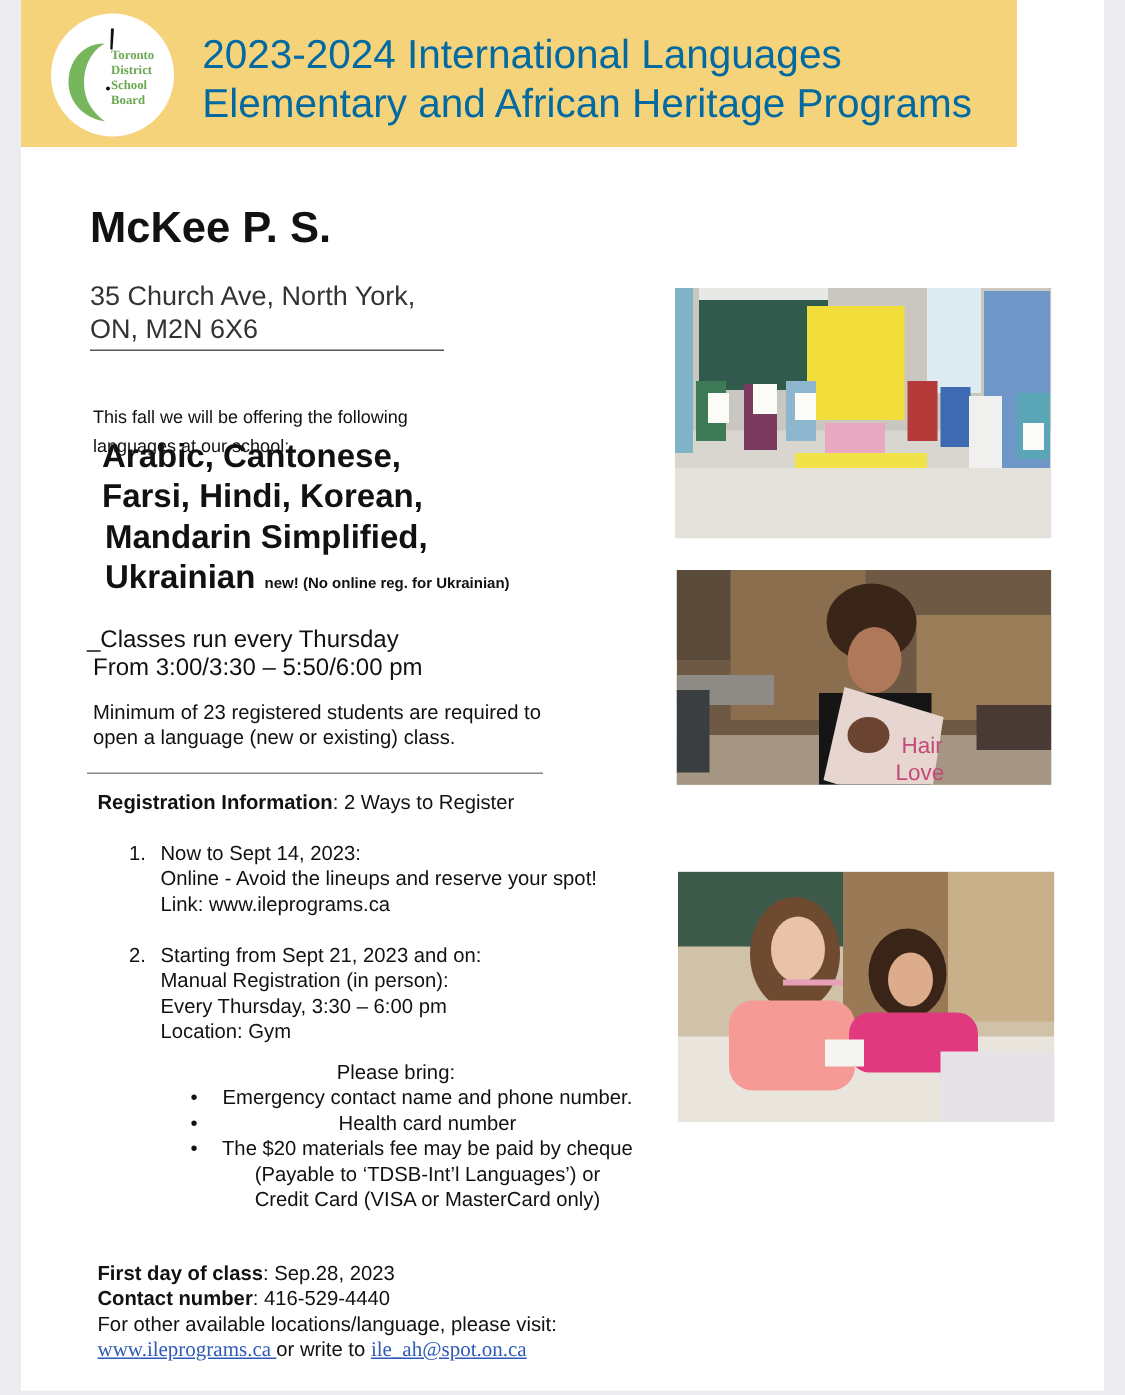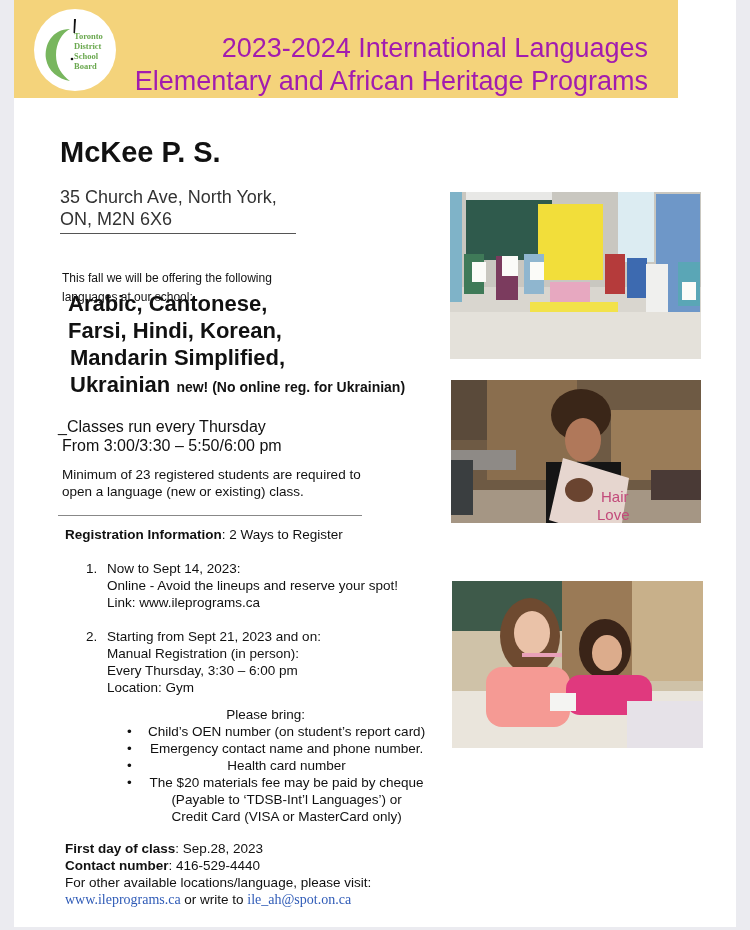--- a/index.html
+++ b/index.html
@@ -22,38 +22,38 @@
     position:absolute; left:20px; top:9px; width:82px; height:82px;
     border-radius:50%; background:#ffffff;
   }
   .logo svg { position:absolute; left:0; top:0; }
   .logo-text {
     position:absolute; left:40px; top:22px;
     font-family:"Liberation Serif", serif; font-size:8.5px; line-height:10px;
     color:#6aa84f; font-weight:bold;
   }
   .header-title {
-    position:absolute; right:30px; top:32px; text-align:right;
-    font-size:27px; line-height:33px; color:#a21caf;
+    position:absolute; right:30px; top:20px; text-align:left;
+    font-size:27px; line-height:33px; color:#0369a1;
   }
   .school-name {
     position:absolute; left:46px; top:136px; font-size:29px; font-weight:bold;
   }
   .address {
     position:absolute; left:46px; top:186px; font-size:18px; line-height:22px; color:#333;
   }
   .rule { position:absolute; height:1px; background:#555; }
   .intro {
     position:absolute; left:48px; top:240px; font-size:12px; line-height:19px; color:#111;margin-top:29px;
   }
   .languages {
     position:absolute; left:54px; top:290px; font-size:22px; line-height:27px; font-weight:bold;
   }
   .languages .l3, .languages .l4 { padding-left:2px; }
-  .lang-note { font-size:14px; font-weight:bold; vertical-align:baseline;margin-top:16px; }
+  .lang-note { font-size:10px; font-weight:bold; vertical-align:baseline;margin-top:16px; }
   .classes {
     position:absolute; left:44px; top:417px; font-size:16px; line-height:19px;
   }
   .minimum {
     position:absolute; left:48px; top:466px; font-size:13.5px; line-height:17px;
   }
   .reg-title {
     position:absolute; left:51px; top:527px; font-size:13.5px;
   }
   .reg-title b { font-weight:bold; }
@@ -66,21 +66,21 @@
     position:absolute; left:92px; top:706px; font-size:13.5px; line-height:17px;text-align:center;
   }
   .bring ul { margin:0; padding:0 0 0 42px; list-style:none; }
   .bring li { position:relative; }
   .bring li::before { content:"•"; position:absolute; left:-21px; top:0; }
   .footer-info {
     position:absolute; left:51px; top:840px; font-size:13.5px; line-height:17px;
   }
   .footer-info b { font-weight:bold; }
   .link {
-    color:#2f5bb7; 
+    color:#2f5bb7; text-decoration:underline;
     font-family:"Liberation Serif", serif; font-size:14px;
   }
   .photo { position:absolute; overflow:hidden; }
   .photo svg { display:block; }
 </style>
 </head>
 <body>
 
 <div class="page">
 
@@ -153,21 +153,20 @@
         <div>Manual Registration (in person):</div>
         <div>Every Thursday, 3:30 – 6:00 pm</div>
         <div>Location: Gym</div>
       </div>
     </div>
   </div>
 
   <div class="bring">
     <div>Please bring:</div>
     <ul>
-      <li>Child’s OEN number (on student’s report card)</li>
       <li>Emergency contact name and phone number.</li>
       <li>Health card number</li>
       <li>The $20 materials fee may be paid by cheque</li>
     </ul>
     <div style="padding-left:42px">(Payable to ‘TDSB-Int’l Languages’) or</div>
     <div style="padding-left:42px">Credit Card (VISA or MasterCard only)</div>
   </div>
 
   <div class="footer-info">
     <div><b>First day of class</b><span>: Sep.28, 2023</span></div>

